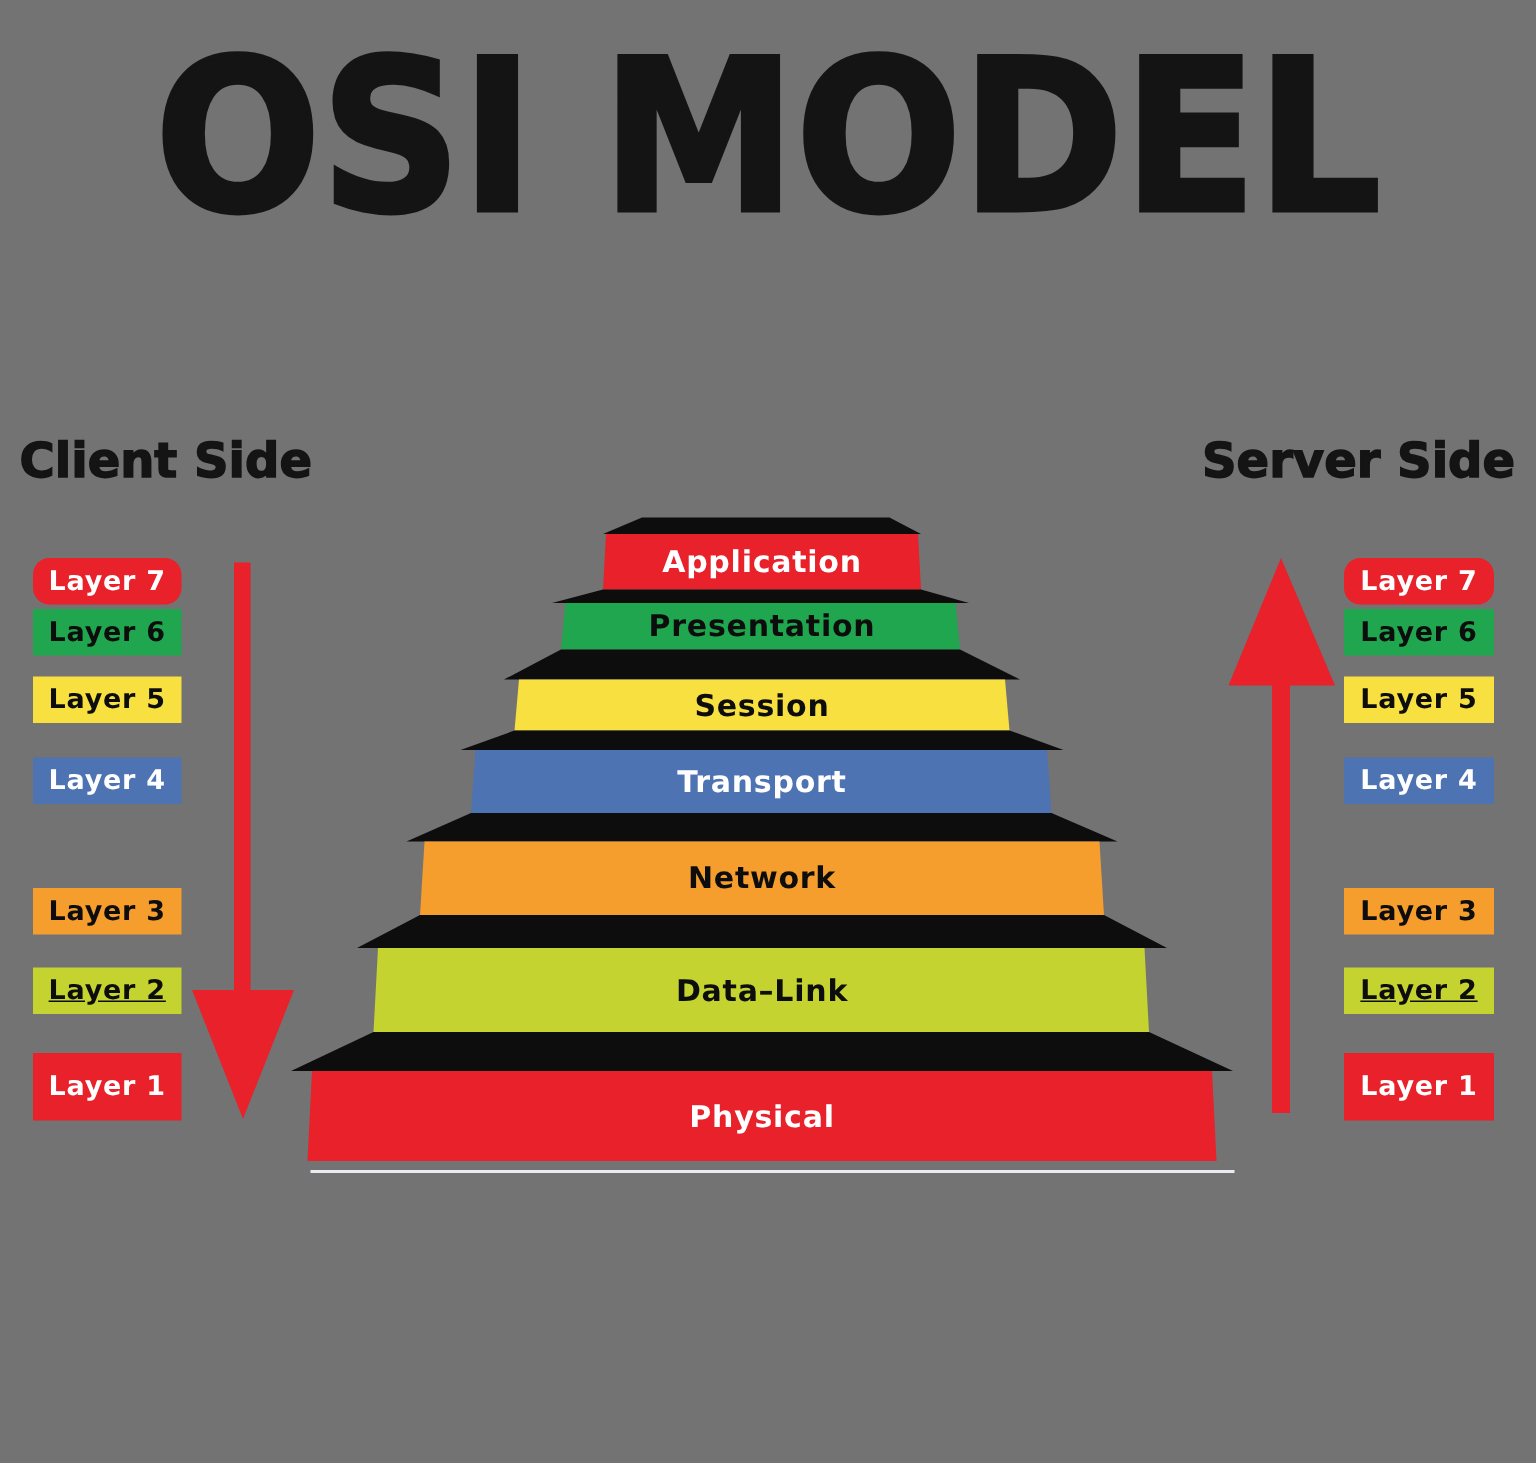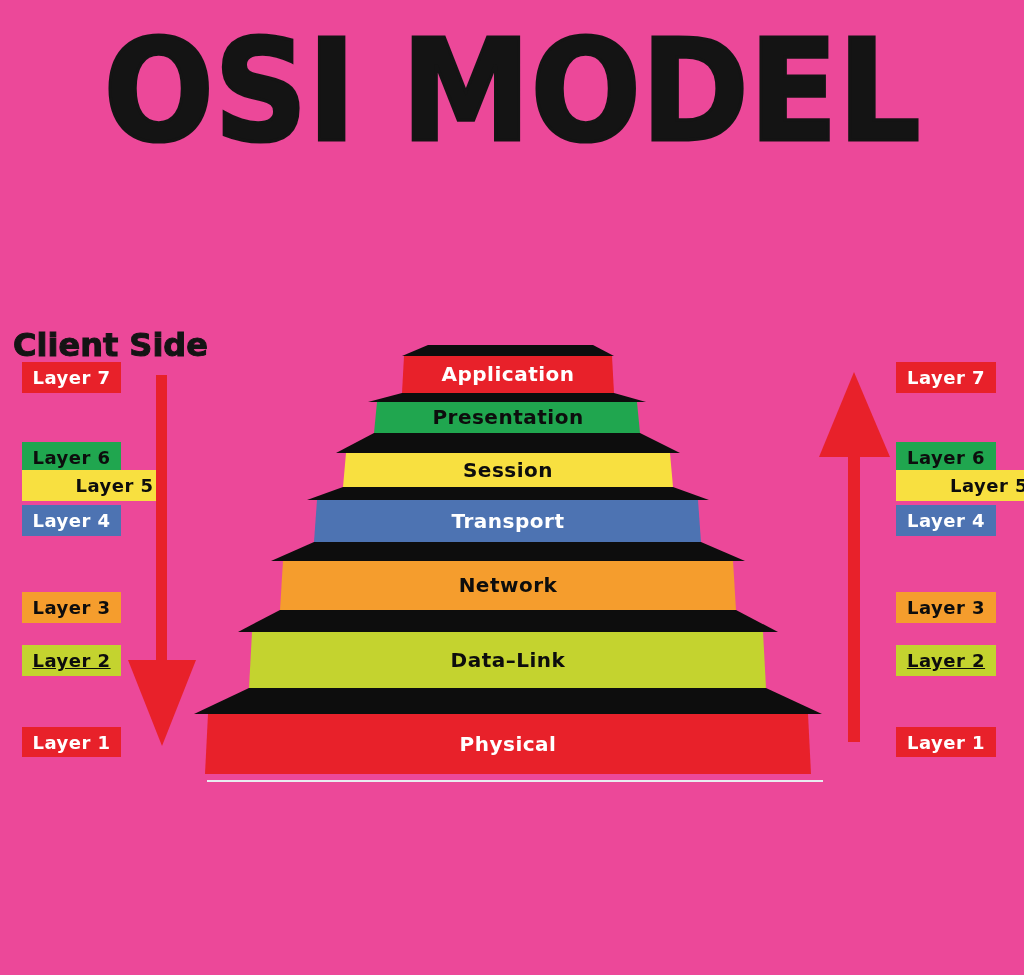--- a/index.html
+++ b/index.html
@@ -1,61 +1,62 @@
 <!DOCTYPE html>
 <html><head>
 <meta charset="utf-8">
 <style>
   html,body { margin:0; padding:0; background:#ffffff; }
   .page {
     position:relative; width:1024px; height:975px;
-    background:#ec4899; overflow:hidden;
+    background:#737373; overflow:hidden;
     font-family:"DejaVu Sans", sans-serif; color:#141414;
   }
   .title {
     position:absolute; top:18px; left:0; width:100%;
     text-align:center; font-size:130px; font-weight:bold;
     line-height:1.05; letter-spacing:0px; color:#141414;
     transform:scaleY(1.08); transform-origin:center top;
     -webkit-text-stroke:3px #141414; white-space:nowrap;
   }
   .side-heading {
     position:absolute; top:288px; font-size:32px; font-weight:bold;
     color:#141414; -webkit-text-stroke:1px #141414; white-space:nowrap;
   }
-  .side-heading.client { left:13px;margin-top:38px; }
+  .side-heading.client { left:13px; }
   .side-heading.server { right:14px; }
   .badge {
     position:absolute; width:99px; height:31px;
     display:flex; align-items:center; justify-content:center;
     font-size:18px; font-weight:bold; letter-spacing:0.5px;
   }
   .col-left  { left:22px; }
   .col-right { left:896px; width:100px; }
-  .r7 { top:362px; } .r6 { top:406px;margin-top:36px; } .r5 { top:470px;padding-left:43px; }
+  .r7 { top:372px;border-radius:11px; } .r6 { top:406px; } .r5 { top:451px; }
   .r4 { top:505px;text-align:center; } .r3 { top:592px; } .r2 { top:645px;text-decoration:underline; }
-  .r1 { top:727px; height:30px; }
+  .r1 { top:702px; height:45px; }
   .art { position:absolute; left:0; top:0; width:1024px; height:975px; }
   .art text {
     font-family:"DejaVu Sans", sans-serif;
     font-weight:bold; font-size:20px; letter-spacing:0.5px;
   }
   .ground-line {
     position:absolute; left:207px; top:780px; width:616px; height:2px;
     background:#e9ebf0;
   }
 </style>
 </head>
 <body>
 
 <div class="page">
 
   <div class="title">OSI MODEL</div>
 
   <div class="side-heading client">Client Side</div>
+  <div class="side-heading server">Server Side</div>
 
   <div class="badge col-left r7" style="background-color: rgb(232, 33, 42); color: rgb(255, 255, 255);">Layer 7</div>
   <div class="badge col-left r6" style="background-color: rgb(32, 166, 79); color: rgb(13, 13, 13);">Layer 6</div>
   <div class="badge col-left r5" style="background-color: rgb(248, 224, 64); color: rgb(13, 13, 13);">Layer 5</div>
   <div class="badge col-left r4" style="background-color: rgb(77, 115, 178); color: rgb(255, 255, 255);">Layer 4</div>
   <div class="badge col-left r3" style="background-color: rgb(245, 157, 45); color: rgb(13, 13, 13);">Layer 3</div>
   <div class="badge col-left r2" style="background-color: rgb(196, 211, 47); color: rgb(13, 13, 13);">Layer 2</div>
   <div class="badge col-left r1" style="background-color: rgb(232, 33, 42); color: rgb(255, 255, 255);">Layer 1</div>
 
   <div class="badge col-right r7" style="background-color: rgb(232, 33, 42); color: rgb(255, 255, 255);">Layer 7</div>

